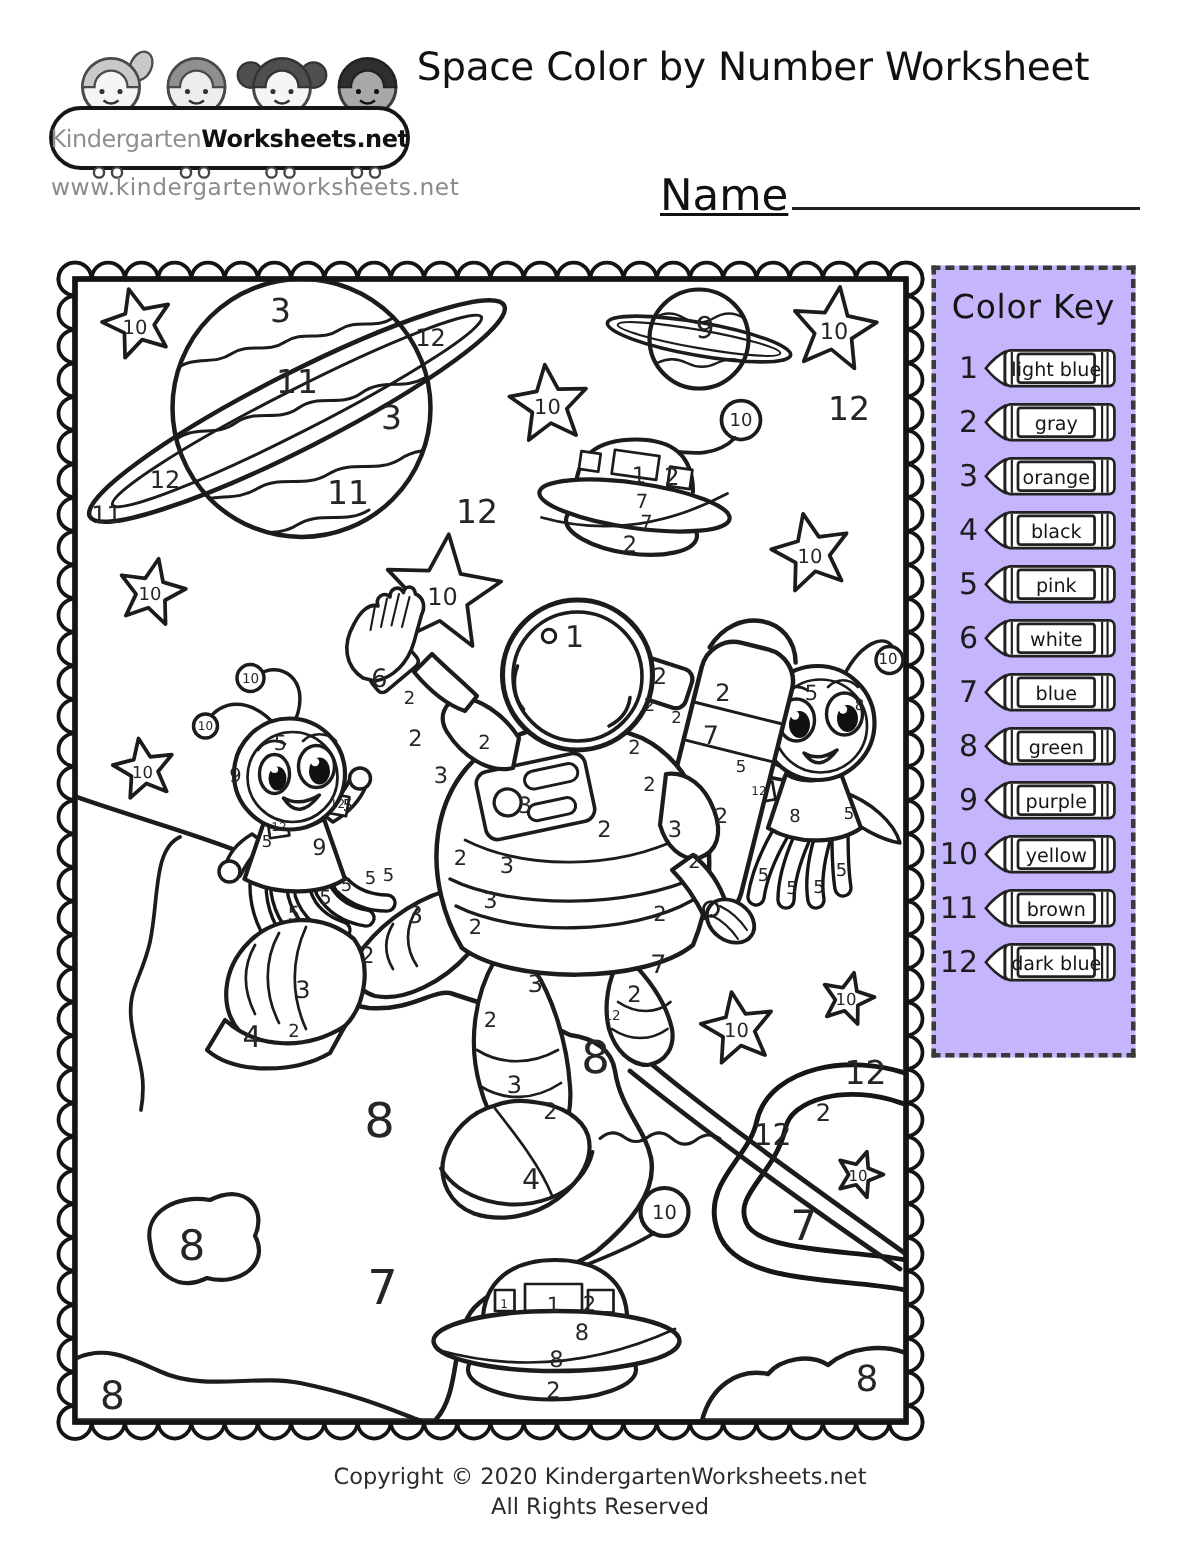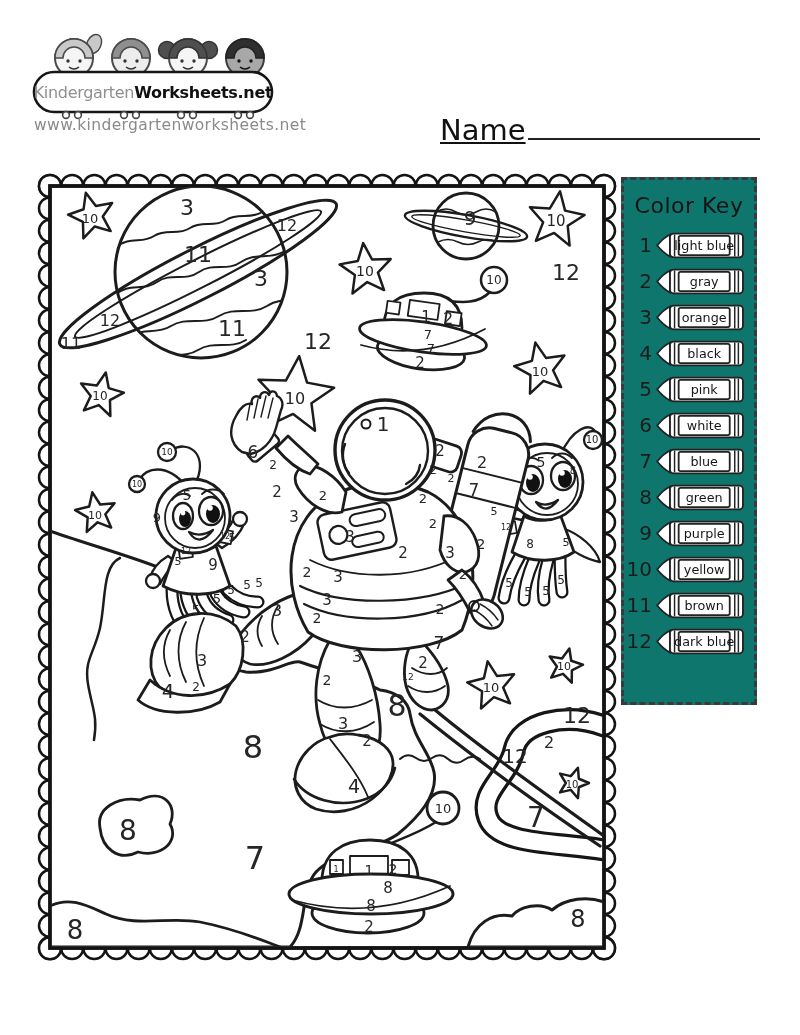--- a/index.html
+++ b/index.html
@@ -12,21 +12,21 @@
   .title{left:272px;top:30px;width:460px;text-align:center;font-size:26px;color:#111;
          letter-spacing:-.2px;white-space:nowrap;}
   .name-row{left:440px;top:108px;font-size:29px;color:#111;text-decoration:underline;}
   .name-line{display:inline-block;width:232px;border-bottom:2px solid #222;height:30px;
              vertical-align:baseline;margin-left:2px;}
   
   #scene{left:0;top:0;}
   .num{text-anchor:middle;fill:#262626;}
   
   .key-box{left:621px;top:177px;width:136px;height:528px;border:3px dashed #3a3a3a;
-           box-sizing:border-box;background:#0f766e;}
+           box-sizing:border-box;background:#c4b5fd;}
   .key-title{text-align:center;font-size:22px;color:#141414;margin:13px 0 9px 0;letter-spacing:.5px;}
   .key-row{display:flex;align-items:center;height:36px;padding-left:1px;}
   .key-num{width:27px;text-align:right;font-size:20px;color:#1c1c1c;flex:0 0 27px;}
   .crayon{width:96px;height:31px;margin-left:1px;flex:0 0 96px;}
   .crayon-label{text-anchor:middle;font-size:14px;fill:#161616;}
   
   .footer{left:0;top:974px;width:800px;text-align:center;font-size:15px;color:#2b2b2b;line-height:20px;}
 </style>
 </head>
 <body>
@@ -90,20 +90,21 @@
         <circle cx="108" cy="97" r="3.4"></circle>
       <circle cx="153" cy="97" r="3.4"></circle>
         <circle cx="165" cy="97" r="3.4"></circle>
       <circle cx="210" cy="97" r="3.4"></circle>
         <circle cx="222" cy="97" r="3.4"></circle>
     </g>
     <text x="125" y="80" text-anchor="middle" font-size="16" letter-spacing="-0.3"><tspan fill="#8f8f8f">Kindergarten</tspan><tspan fill="#111" font-weight="bold">Worksheets.net</tspan></text>
   </svg>
   <div class="abs logo-url">www.kindergartenworksheets.net</div>
 
+  <div class="abs title">Space Color by Number Worksheet</div>
   <div class="abs name-row">
     <span>Name</span><span class="name-line"></span>
   </div>
 
   <svg id="scene" class="abs" width="800" height="1035" viewBox="0 0 800 1035">
     <g id="scallops">
         <circle cx="50" cy="186" r="11" fill="#fff" stroke="#141414" stroke-width="2.5"></circle>
         <circle cx="50" cy="948" r="11" fill="#fff" stroke="#141414" stroke-width="2.5"></circle>
         <circle cx="72.16" cy="186" r="11" fill="#fff" stroke="#141414" stroke-width="2.5"></circle>
         <circle cx="72.16" cy="948" r="11" fill="#fff" stroke="#141414" stroke-width="2.5"></circle>
@@ -636,13 +637,17 @@
       </div>
     <div class="key-row">
         <span class="key-num">12</span>
         <svg class="crayon" viewBox="0 0 100 34">
           <use href="#crayon-shape"></use>
           <text class="crayon-label" x="53.5" y="17.5" dy="0.35em" font-size="11.5">dark blue</text>
         </svg>
       </div>
   </div>
 
+  <div class="abs footer">
+    <div>Copyright © 2020 KindergartenWorksheets.net</div>
+    <div>All Rights Reserved</div>
+  </div>
 </div>
 
 </body></html>

